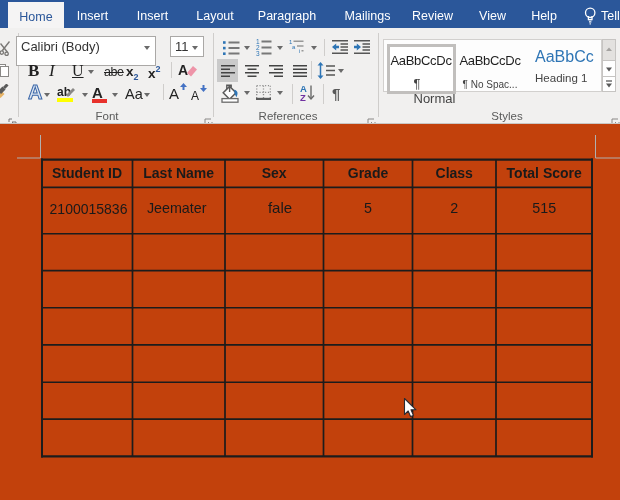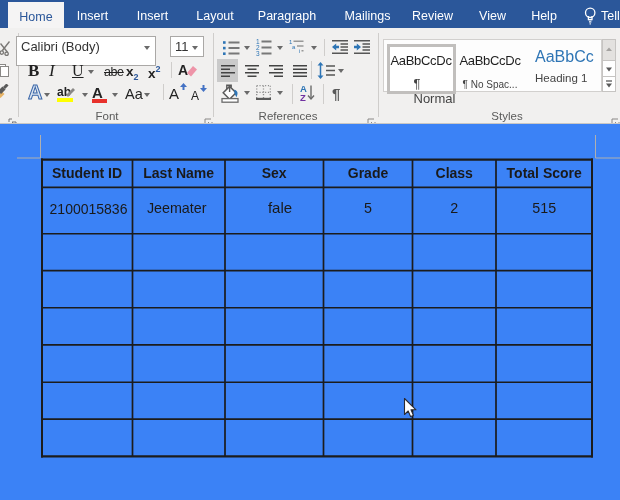--- a/index.html
+++ b/index.html
@@ -14,21 +14,21 @@
   
   #ribbon{position:absolute;left:0;top:28px;width:620px;height:95px;background:#f1f0ef;background-image:radial-gradient(circle,#f7f6f5 0.55px,rgba(0,0,0,0) 0.65px);background-size:2px 2px;}
   #ribbon .vsep{position:absolute;top:5px;height:84px;width:1px;background:#cfcdcb;}
   .glabel{position:absolute;top:82px;height:13px;font-size:11.5px;color:#5a5a5a;text-align:center;}
   .launch{position:absolute;width:10px;height:10px;}
   .combo{position:absolute;background:#fff;border:1px solid #aaa8a6;box-sizing:border-box;}
   .combo .txt{position:absolute;left:4px;top:2px;font-size:13px;color:#333;white-space:nowrap;}
   .darr{position:absolute;width:0;height:0;border-left:3.5px solid transparent;border-right:3.5px solid transparent;border-top:4px solid #6a6a6a;}
   .ibox{position:absolute;color:#222;}
   
-  #doc{position:absolute;left:0;top:124px;width:620px;height:376px;background:#3b82f6;}
+  #doc{position:absolute;left:0;top:124px;width:620px;height:376px;background:#c2410c;}
 </style>
 </head>
 <body>
 <div id="app">
   <div id="titlebar"></div>
   <div id="hometab">
       <span>Home</span>
     </div>
   <div class="tab" style="left:70px;width:45px;">Insert</div>
   <div class="tab" style="left:128px;width:49px;">Insert</div>

